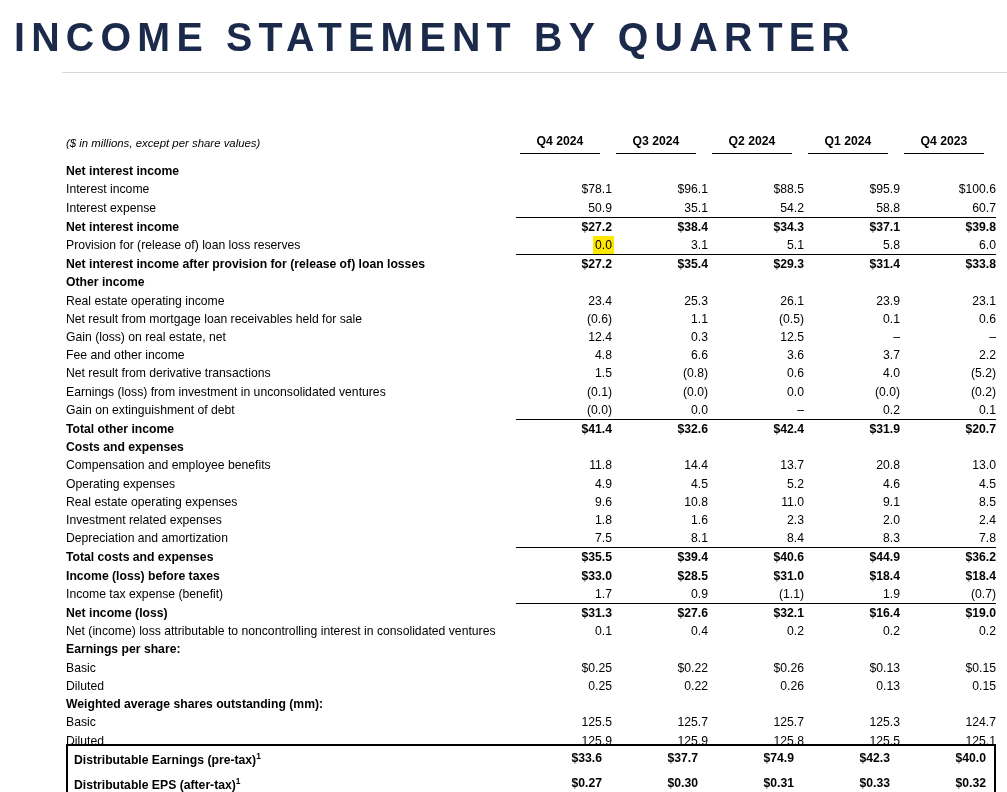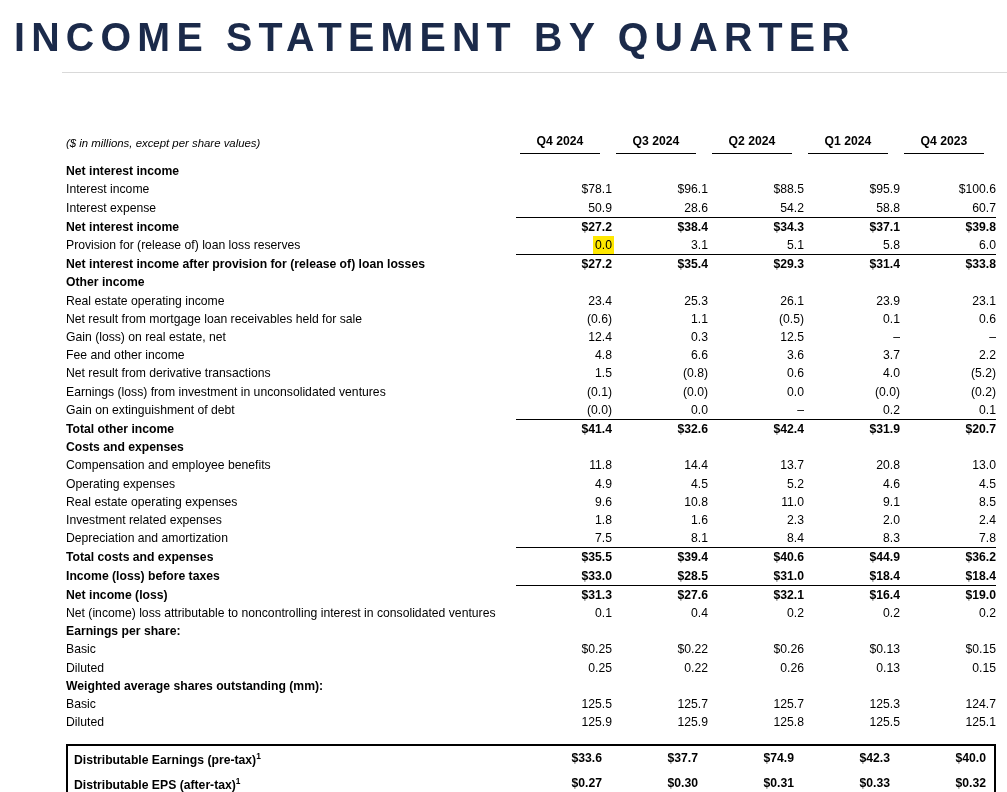--- a/index.html
+++ b/index.html
@@ -220,21 +220,21 @@
             <td class="lbl i1">Interest income</td>
             <td class="num">$78.1</td>
             <td class="num">$96.1</td>
             <td class="num">$88.5</td>
             <td class="num">$95.9</td>
             <td class="num">$100.6</td>
           </tr>
           <tr class="">
             <td class="lbl i1">Interest expense</td>
             <td class="num">50.9</td>
-            <td class="num">28.6</td>
+            <td class="num">35.1</td>
             <td class="num">54.2</td>
             <td class="num">58.8</td>
             <td class="num">60.7</td>
           </tr>
           <tr class="rule-above">
             <td class="lbl i2 bold">Net interest income</td>
             <td class="num bold">$27.2</td>
             <td class="num bold">$38.4</td>
             <td class="num bold">$34.3</td>
             <td class="num bold">$37.1</td>
@@ -384,20 +384,28 @@
             <td class="num bold">$44.9</td>
             <td class="num bold">$36.2</td>
           </tr>
           <tr class="">
             <td class="lbl i0 bold">Income (loss) before taxes</td>
             <td class="num bold">$33.0</td>
             <td class="num bold">$28.5</td>
             <td class="num bold">$31.0</td>
             <td class="num bold">$18.4</td>
             <td class="num bold">$18.4</td>
+          </tr>
+          <tr class="">
+            <td class="lbl i1">Income tax expense (benefit)</td>
+            <td class="num">1.7</td>
+            <td class="num">0.9</td>
+            <td class="num">(1.1)</td>
+            <td class="num">1.9</td>
+            <td class="num">(0.7)</td>
           </tr>
           <tr class="rule-above">
             <td class="lbl i0 bold">Net income (loss)</td>
             <td class="num bold">$31.3</td>
             <td class="num bold">$27.6</td>
             <td class="num bold">$32.1</td>
             <td class="num bold">$16.4</td>
             <td class="num bold">$19.0</td>
           </tr>
           <tr class="">

